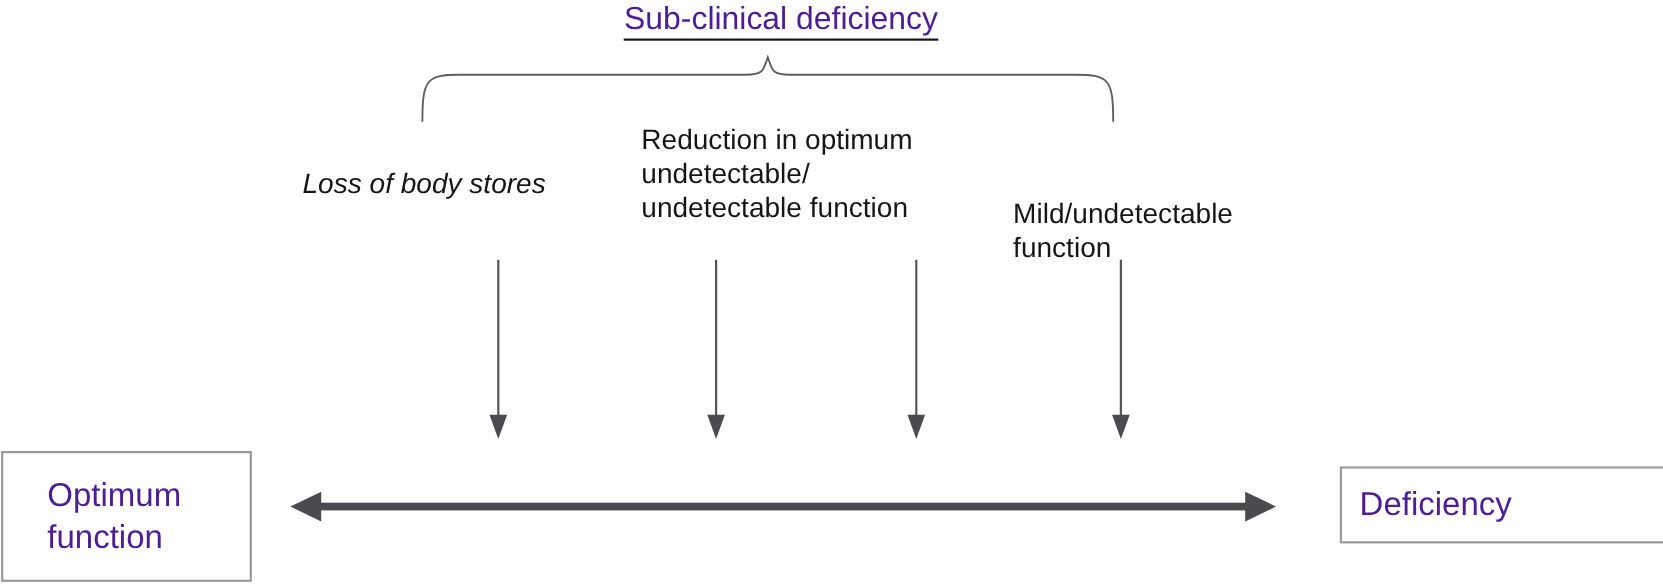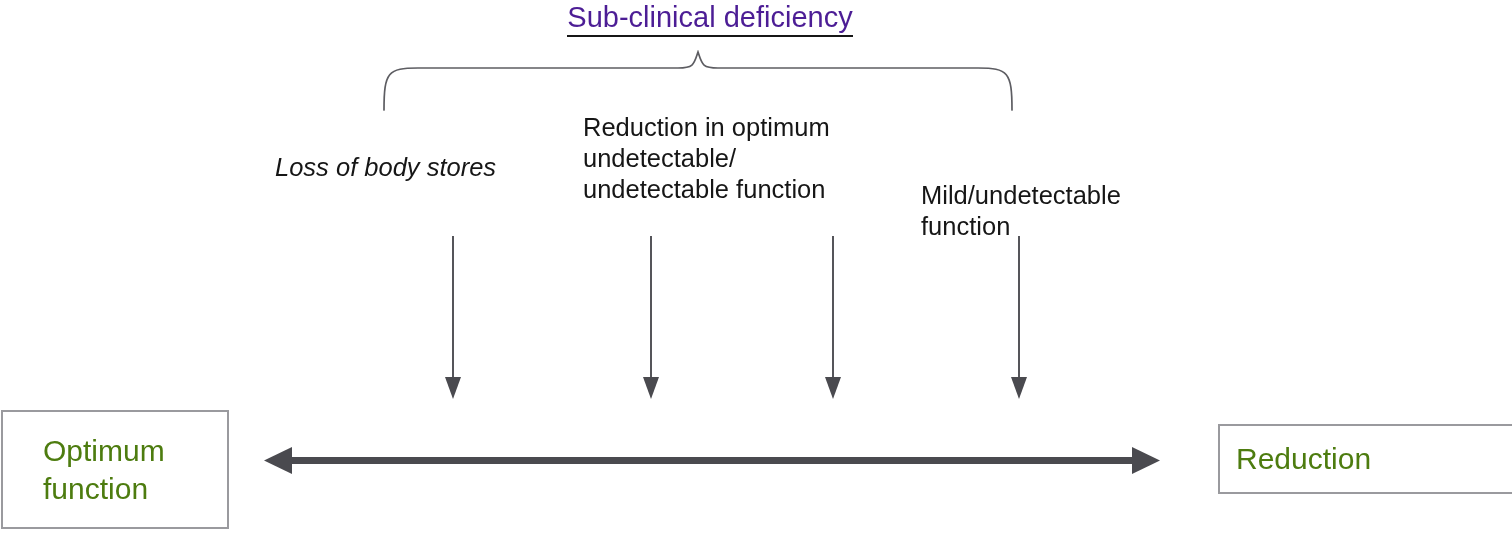--- a/index.html
+++ b/index.html
@@ -77,21 +77,21 @@
   
   .end-box {
     position: absolute;
     box-sizing: border-box;
     border: 2px solid #9a9a9e;
     background: #ffffff;
     display: flex;
     align-items: center;
     font-size: 30px;
     line-height: 38px;
-    color: #4d7c0f;
+    color: #4c1d95;
   }
   .end-box.left {
     left: 1px;
     top: 410px;
     width: 228px;
     height: 119px;
     padding-left: 40px;
   }
   .end-box.right {
     left: 1218px;
@@ -163,16 +163,16 @@
   </svg>
 
   <div class="end-box left">
     <span class="box-text">
       <span>Optimum</span><br>
       <span>function</span>
     </span>
   </div>
 
   <div class="end-box right">
-    <span class="box-text">Reduction</span>
+    <span class="box-text">Deficiency</span>
   </div>
 
 </div>
 
 </body></html>

